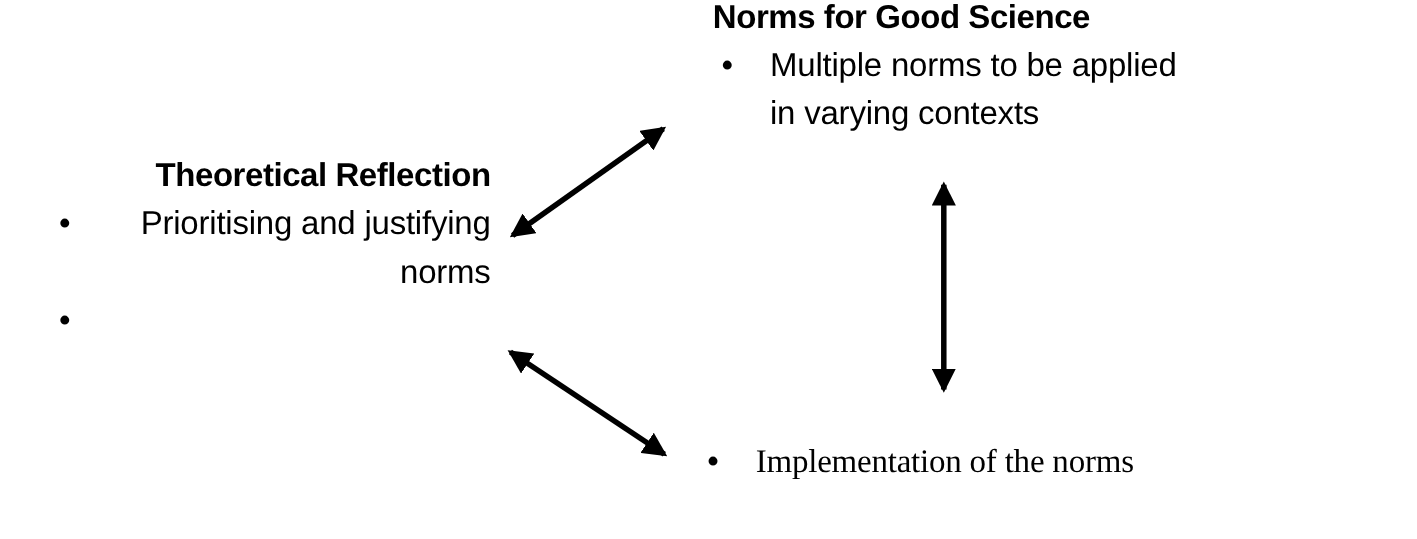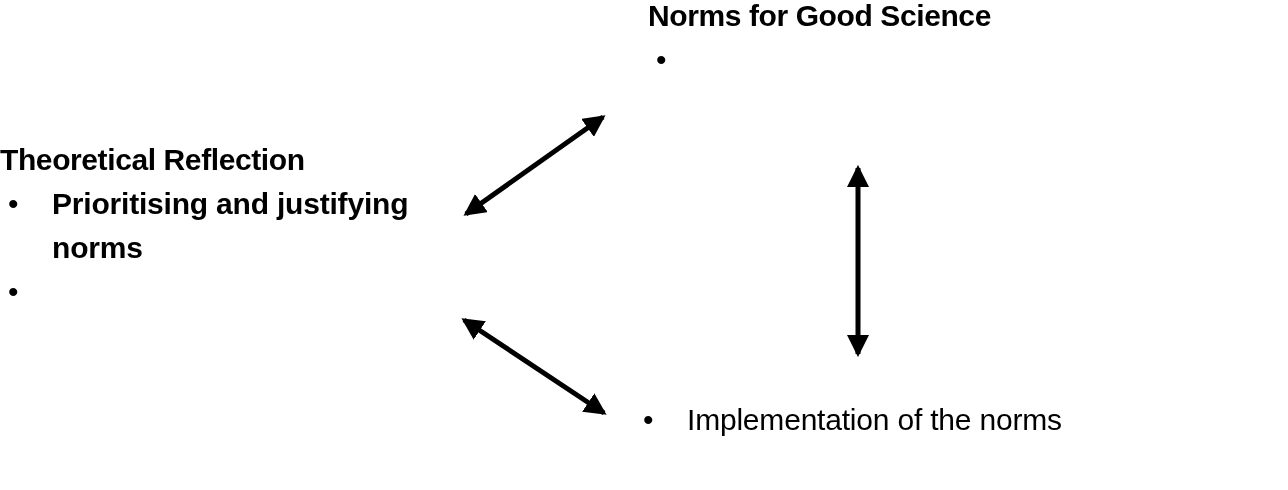--- a/index.html
+++ b/index.html
@@ -32,28 +32,28 @@
     white-space: nowrap;
   }
   .bullet { display: flex; align-items: flex-start; }
   .bullet-dot {
     flex: none;
     width: 52px;
     padding-left: 8px;
   }
   .bullet-text { display: block; }
 
-  #node-theory { left: 0;   top: 138px; }
-  #node-theory .bullet-text { width: 382px; font-weight: bold; }
+  #node-theory { left: 12px;   top: 138px; text-align: right; }
+  #node-theory .bullet-text { width: 382px; }
 
   #node-norms  { left: 648px; top: -6px; }
   #node-norms .bullet-text { width: 390px; }
 
   #node-rules  { left: 635px; top: 398px; }
-  #node-rules .bullet-text { width: 600px; }
+  #node-rules .bullet-text { width: 600px; font-family: Liberation Serif, serif; }
 </style>
 </head>
 <body>
 
 <svg class="arrows-layer" width="1288" height="490" viewBox="0 0 1288 490">
   <defs>
     <marker id="ah" viewBox="0 0 10 10" refX="8.6" refY="5" markerWidth="4.4" markerHeight="4.4" orient="auto-start-reverse">
       <path d="M0,0 L10,5 L0,10 z" fill="#000000"></path>
     </marker>
   </defs>
@@ -73,20 +73,21 @@
       <span class="bullet-dot">•</span>
     </div>
   </div>
 </section>
 
 <section class="node" id="node-norms">
   <h2 class="node-title">Norms for Good Science</h2>
   <div class="bullets">
     <div class="bullet">
       <span class="bullet-dot">•</span>
+      <span class="bullet-text">Multiple norms to be applied in varying contexts</span>
     </div>
   </div>
 </section>
 
 <section class="node" id="node-rules">
   <div class="bullets">
     <div class="bullet">
       <span class="bullet-dot">•</span>
       <span class="bullet-text">Implementation of the norms</span>
     </div>

